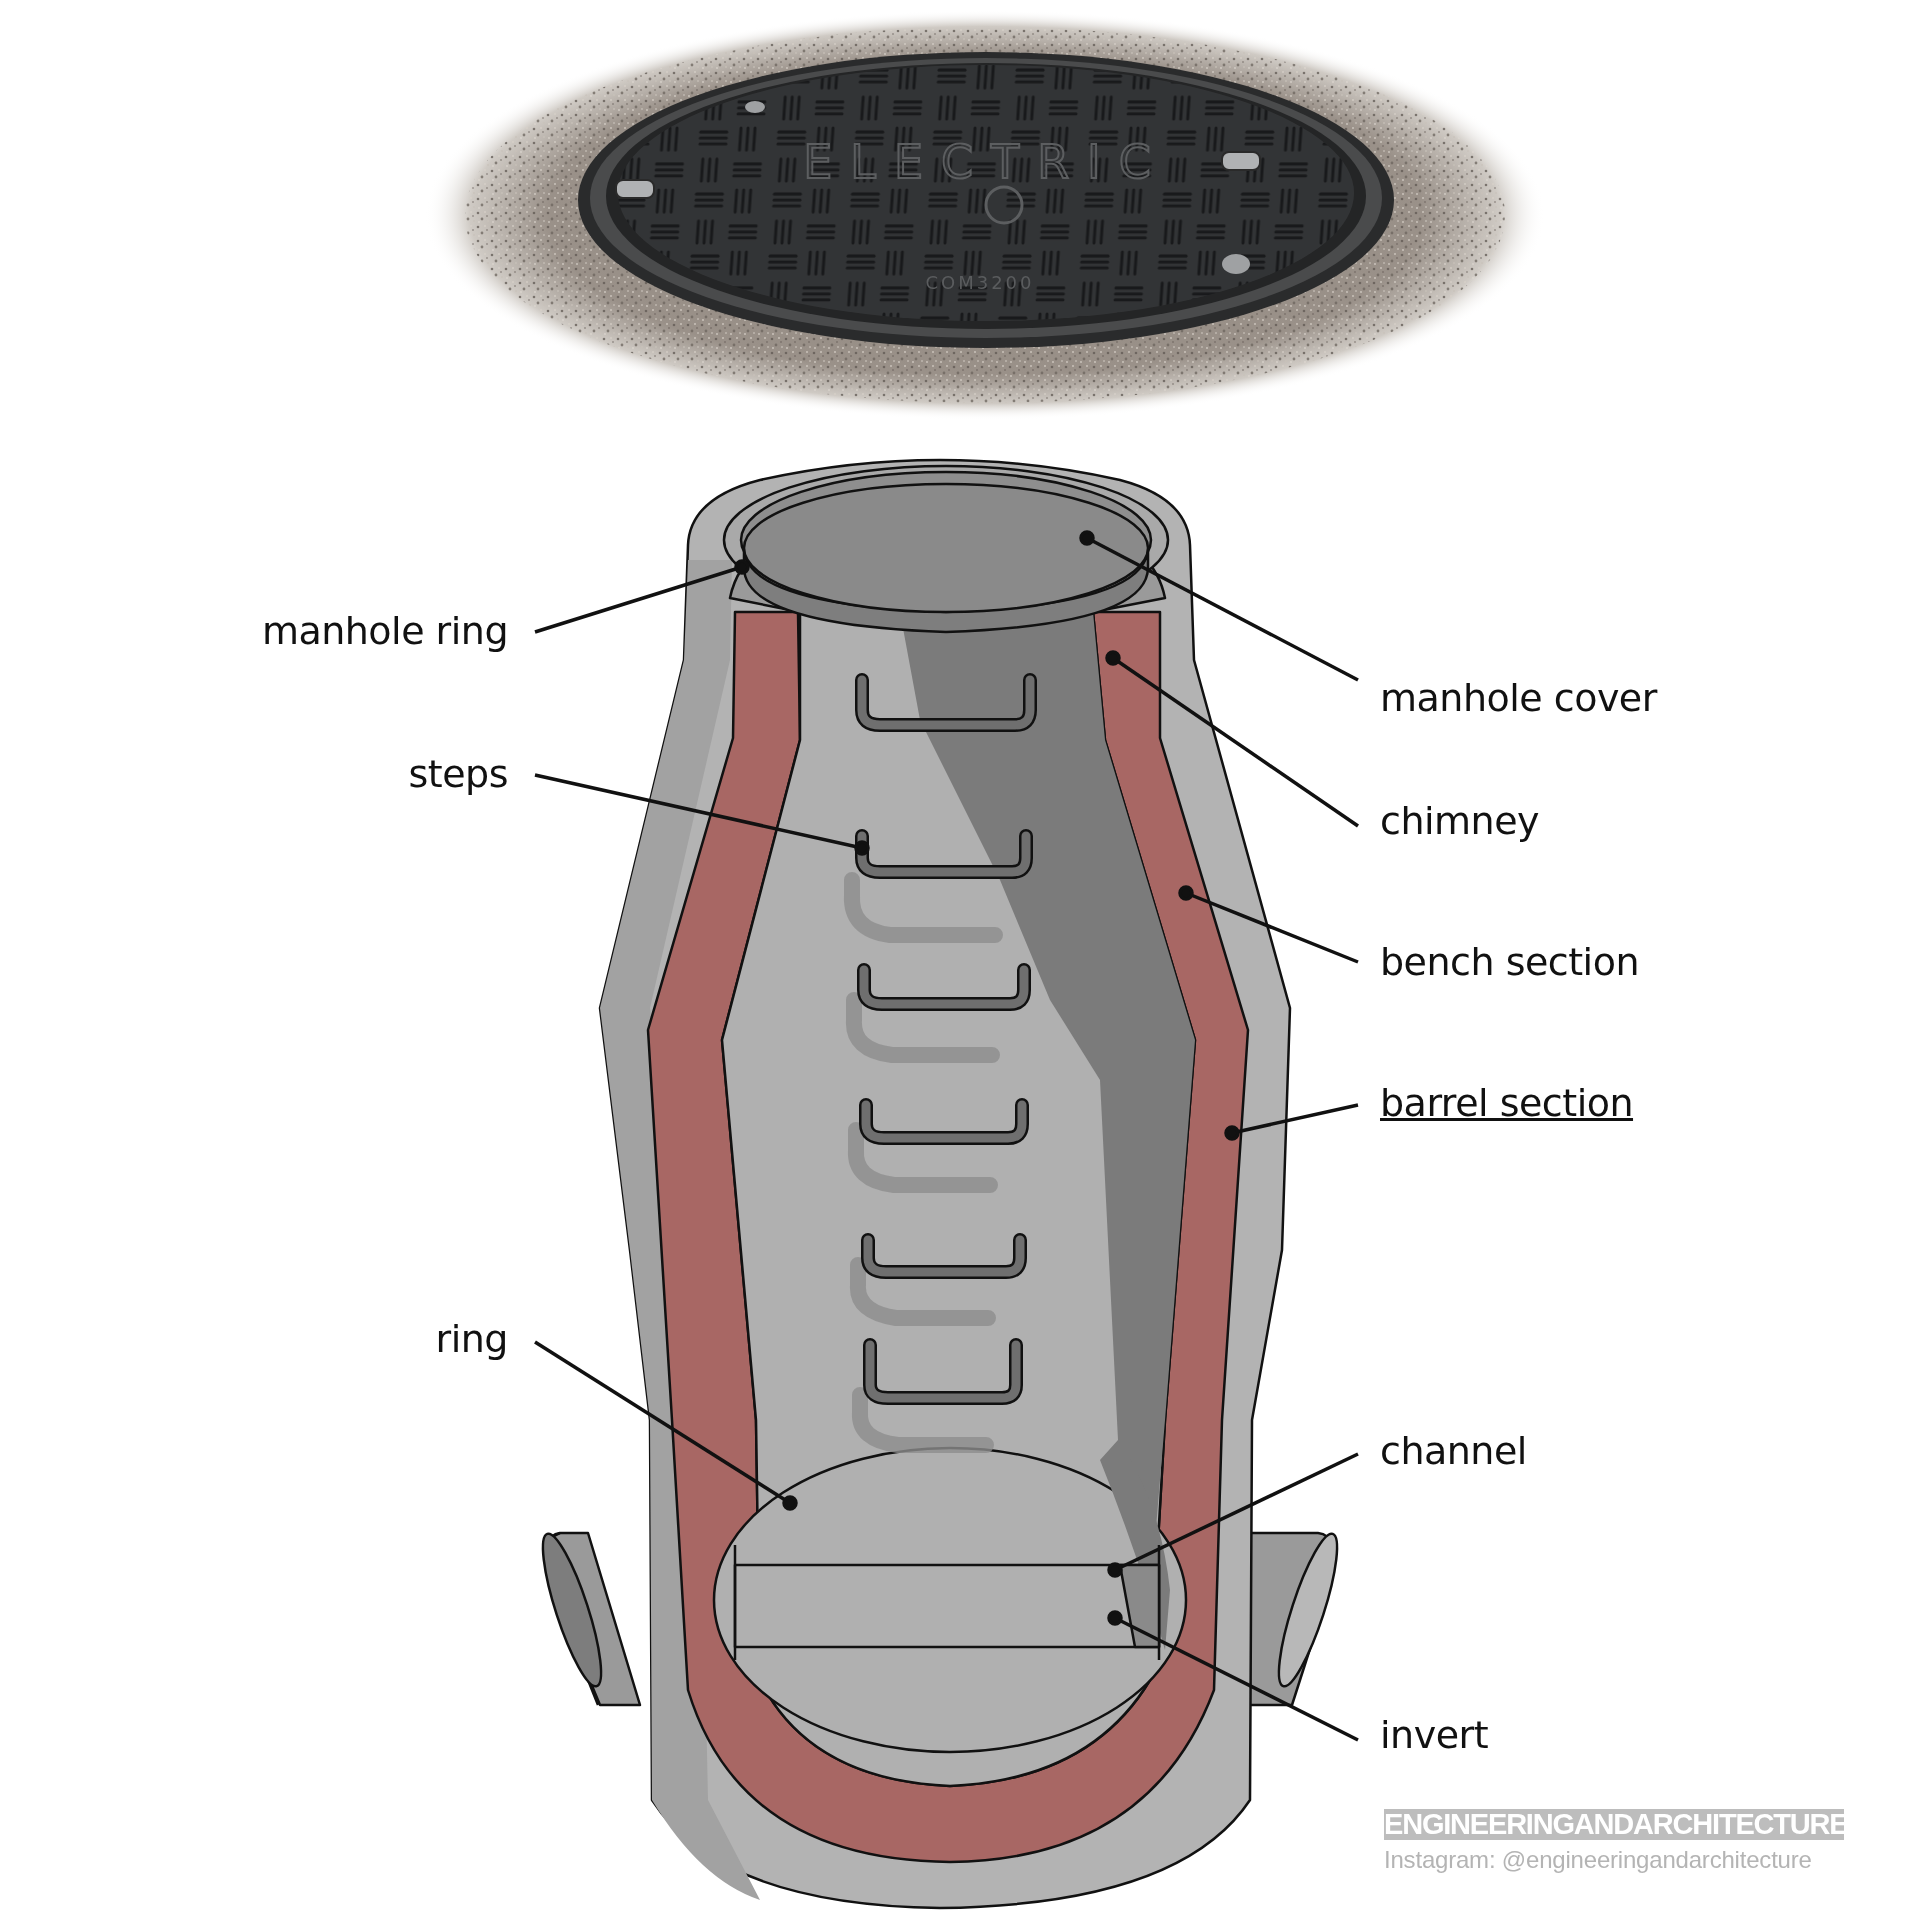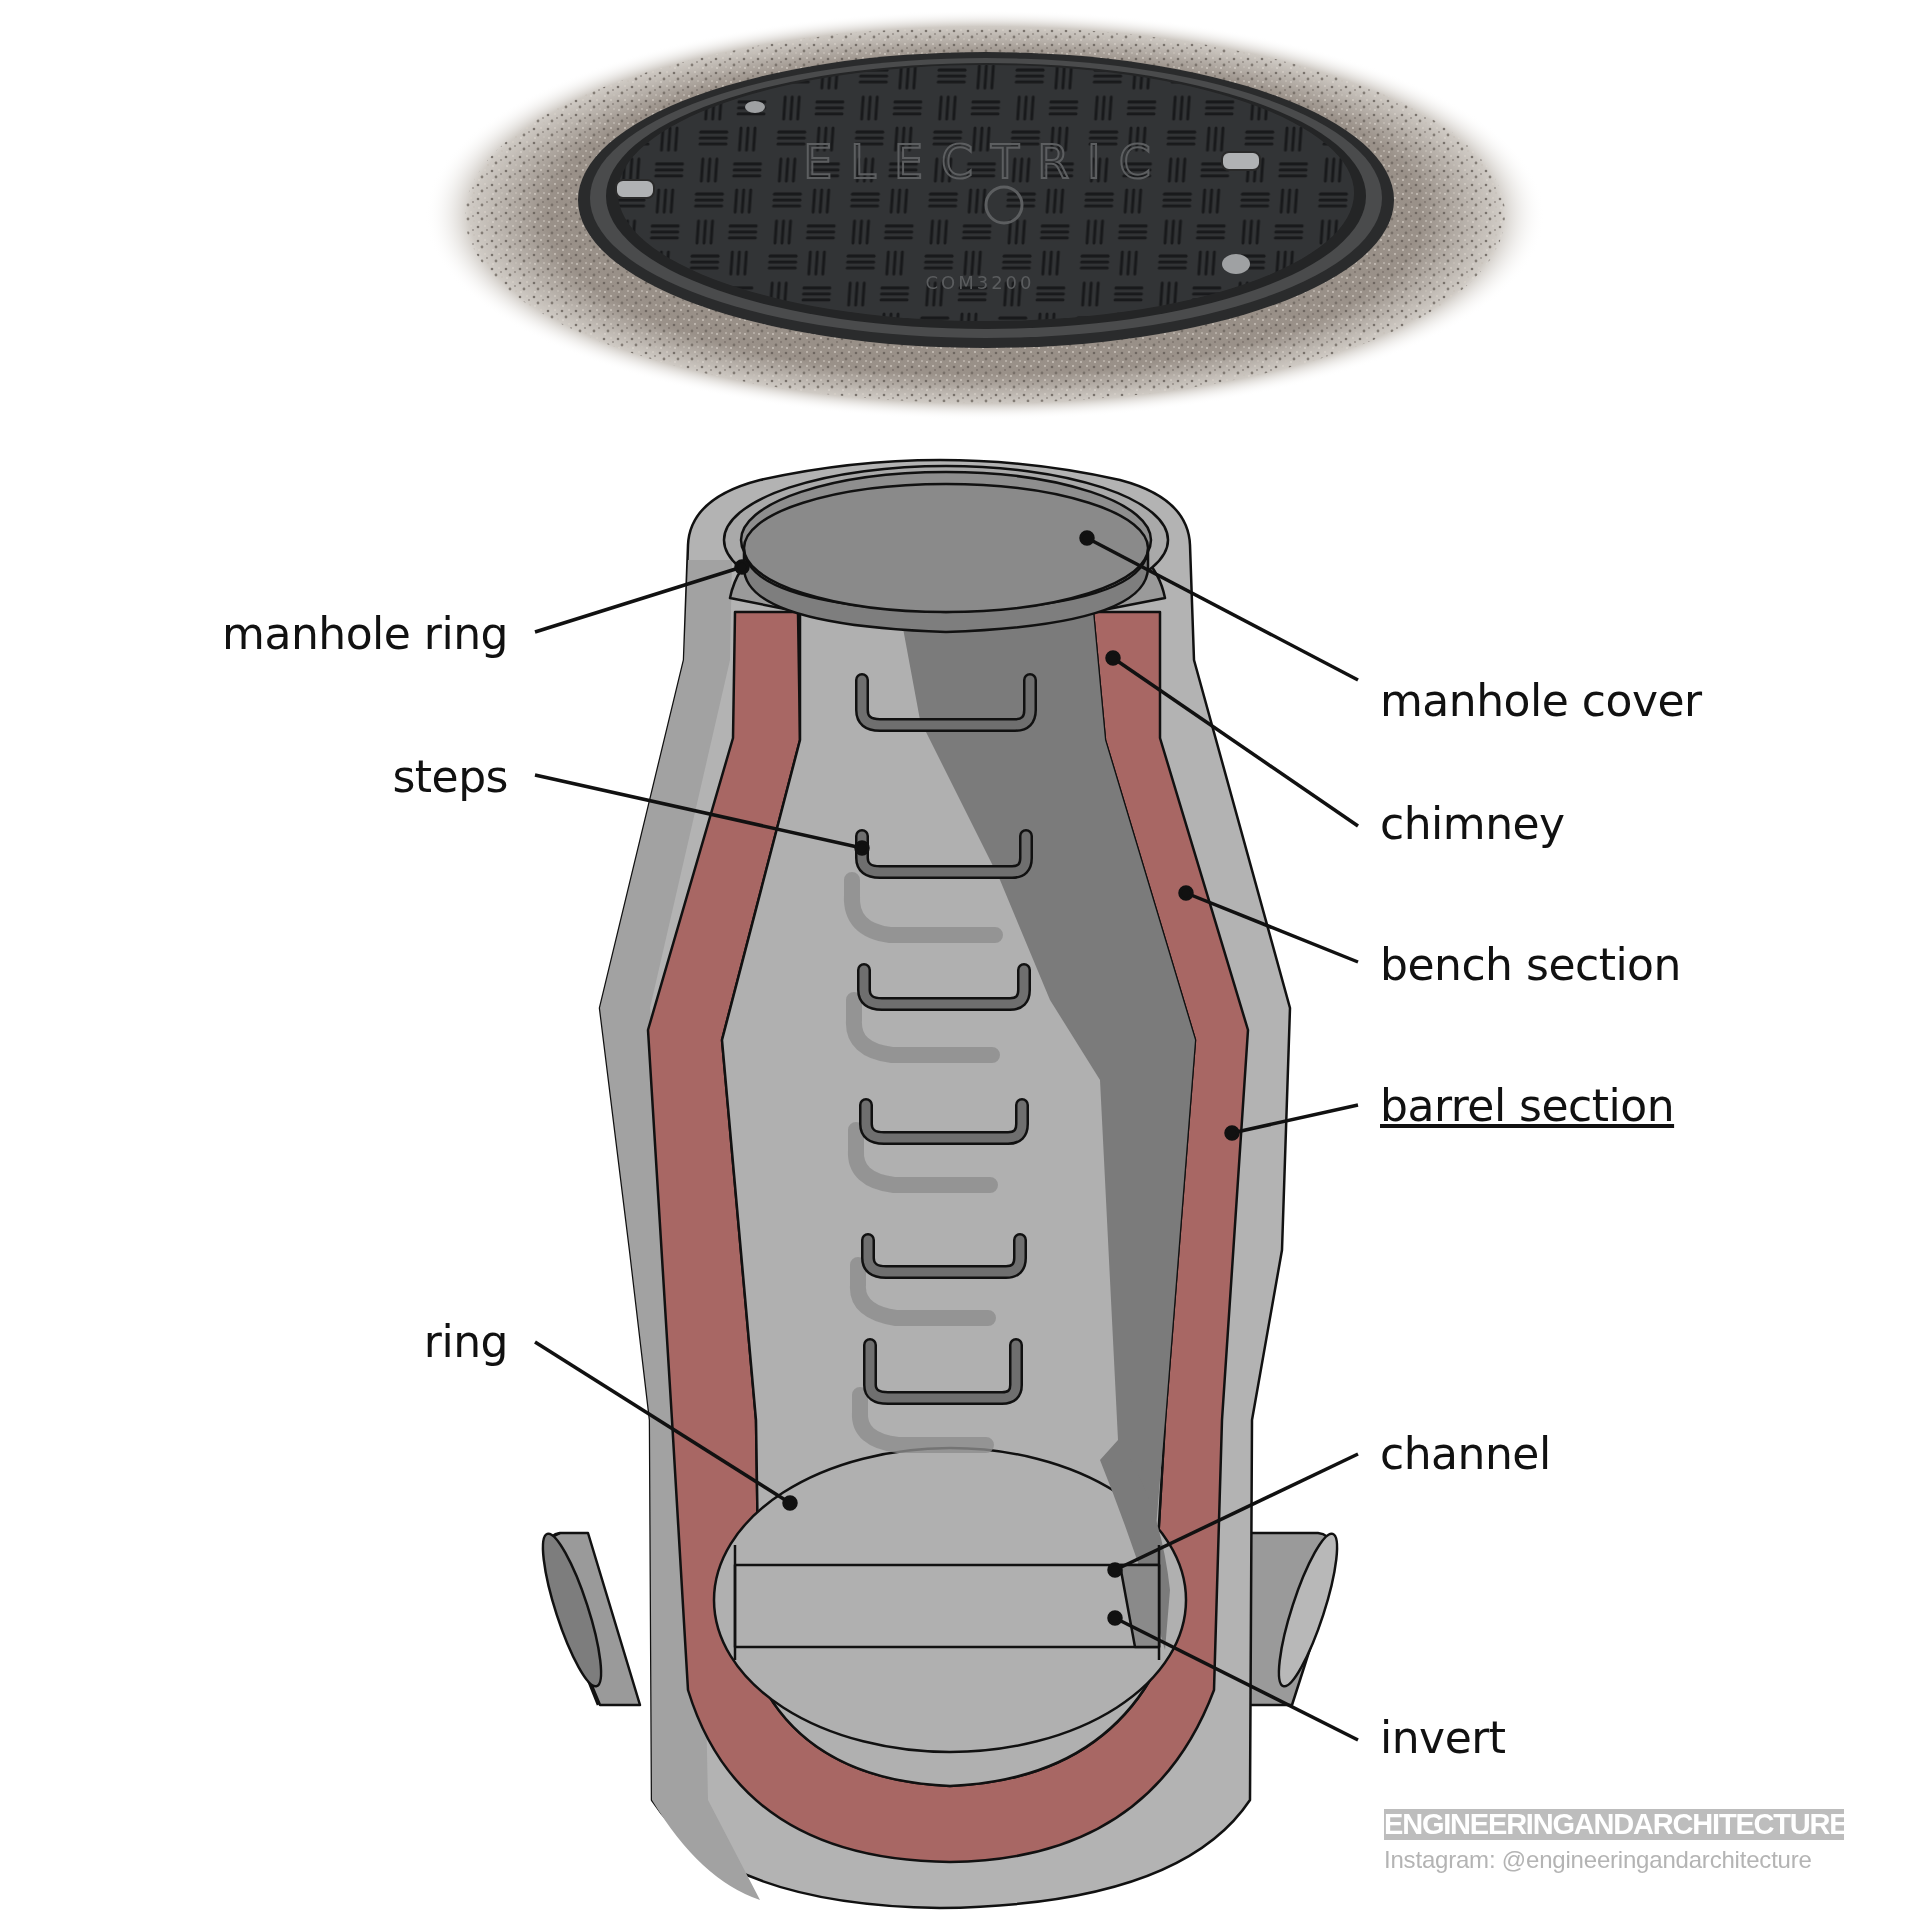--- a/index.html
+++ b/index.html
@@ -1,18 +1,18 @@
 <!DOCTYPE html>
 <html><head>
 <meta charset="utf-8">
 <style>
   html,body{margin:0;padding:0;background:#ffffff;}
   body{width:1920px;height:1920px;position:relative;overflow:hidden;font-family:"DejaVu Sans","Liberation Sans",sans-serif;}
   #stage{position:absolute;left:0;top:0;width:1920px;height:1920px;}
-  .label{position:absolute;font-size:44px;color:#111111;white-space:nowrap;line-height:1;letter-spacing:-0.5px;}
+  .label{position:absolute;font-size:38px;color:#111111;white-space:nowrap;line-height:1;letter-spacing:-0.5px;}
   .label.left{text-align:right;}
   .wm-title{position:absolute;left:1384px;top:1809px;width:460px;height:31px;background:#bdbdbd;color:#ffffff;font-family:"Liberation Sans","DejaVu Sans",sans-serif;font-weight:bold;font-size:29px;line-height:31px;letter-spacing:-1.2px;text-align:center;overflow:hidden;}
   .wm-sub{position:absolute;left:1384px;top:1848px;width:460px;color:#b4b4b4;font-family:"Liberation Sans","DejaVu Sans",sans-serif;font-size:24px;line-height:24px;letter-spacing:-0.2px;white-space:nowrap;}
 </style>
 </head>
 <body>
 
 <div id="stage">
 
   <svg width="1920" height="1920" viewBox="0 0 1920 1920" style="position:absolute;left:0;top:0;">

